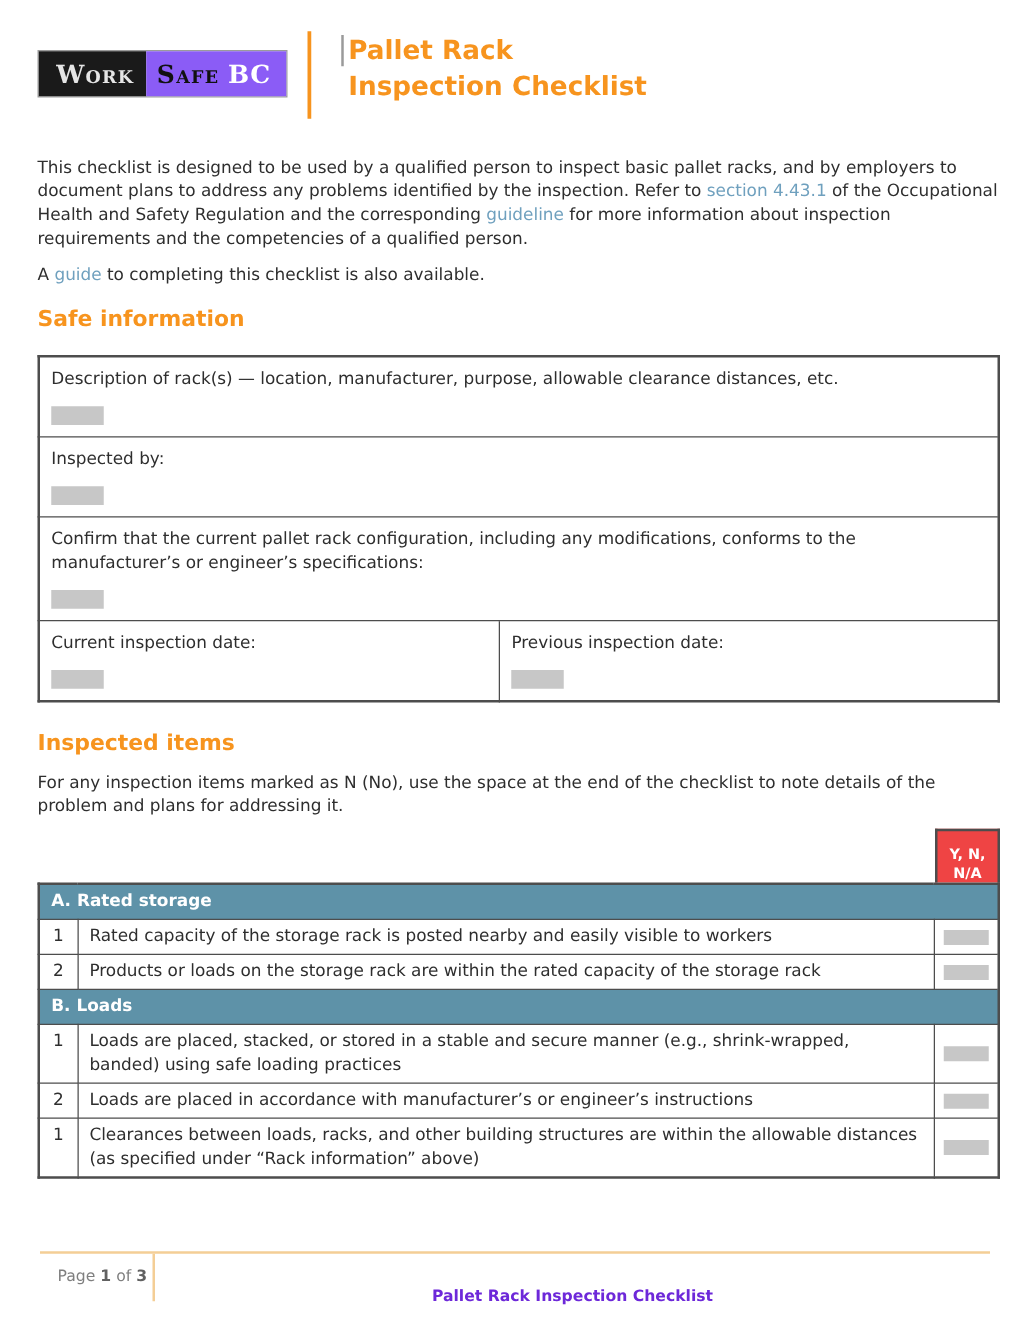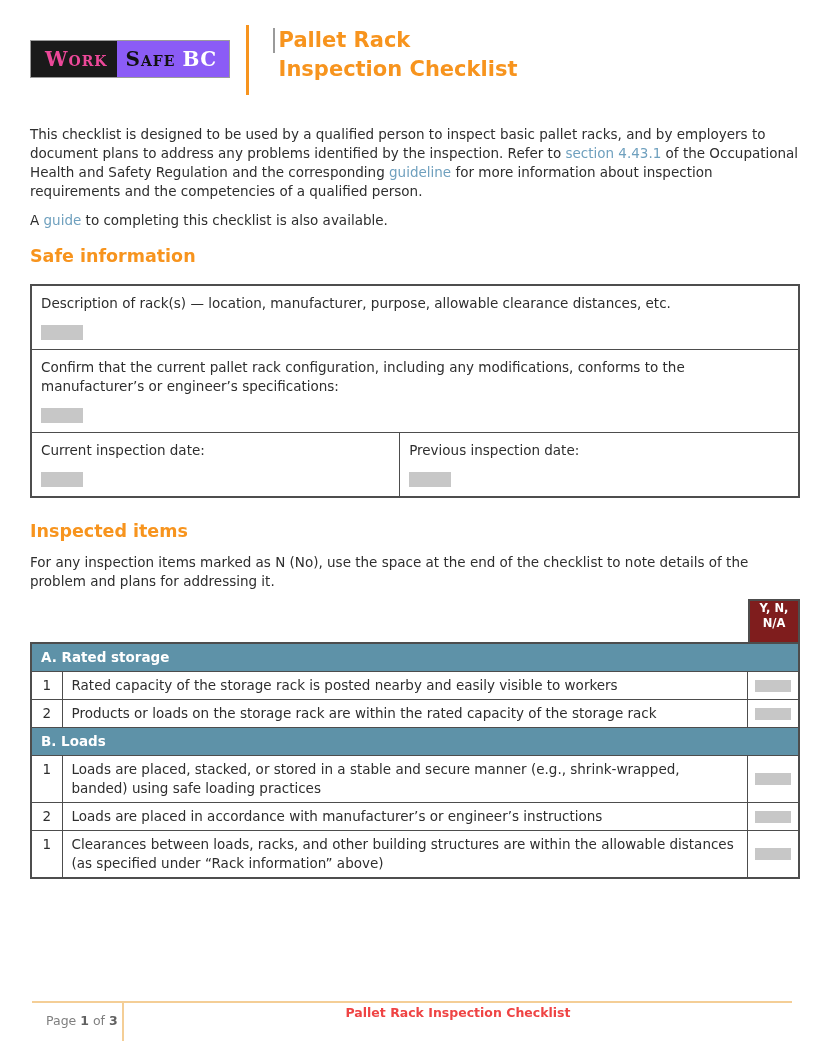--- a/index.html
+++ b/index.html
@@ -12,21 +12,21 @@
   }
 
   
   .header { display:flex; align-items:flex-start; margin:25px 30px 0 30px; height:70px; }
   .logo {
     margin-top:15px; display:flex; height:38px; border:1px solid #9b9b9b;
     font-family:"DejaVu Serif","Liberation Serif",serif;
     font-weight:bold; font-variant:small-caps; font-size:20px; letter-spacing:1px;
   }
   .logo-black {
-    background:#1a1a1a; color:#ec4899; display:flex; align-items:center;
+    background:#1a1a1a; color:#e5e5e5; display:flex; align-items:center;
     padding:0 10px 0 14px;
   }
   .logo-orange {
     background:#8b5cf6; display:flex; align-items:center; padding:0 12px 0 8px;
   }
   .logo-safe { color:#111111; }
   .logo-bc { color:#ffffff; margin-left:7px; letter-spacing:0.5px; }
   .header-divider { width:3px; height:70px; background:#F7941E; margin-left:16px; }
   .title-block { margin-left:30px; padding-top:1px; position:relative; }
   .cursor-artifact {
@@ -56,23 +56,23 @@
   .rack-table td.half-left { width:48%; }
   .input-field {
     width:42px; height:15px; background:#C7C7C7; margin:12px 0 9px 0;
   }
 
   .items-intro { margin-top:11px; }
 
   
   .answer-header {
     margin:8px 16px 0 auto; width:52px; height:43px;
-    background:#7f1d1d; border:2px solid #4d4d4d; border-bottom:none;
+    background:#ef4444; border:2px solid #4d4d4d; border-bottom:none;
     color:#ffffff; font-weight:bold; font-size:11.5px; line-height:15px;
-    display:flex; flex-direction:column; align-items:center; justify-content:flex-start;
+    display:flex; flex-direction:column; align-items:center; justify-content:flex-end;
   }
 
   
   .check-table { margin:0 30px; border:2px solid #4d4d4d; }
   .check-table td { border:1.5px solid #4d4d4d; }
   .check-table td.sec {
     background:#5E92A8; color:#ffffff; font-weight:bold; padding:4px 9px;
   }
   .check-table td.num { width:31px; text-align:center; padding:4px 2px; vertical-align:top; }
   .check-table td.desc { padding:4px 9px; }
@@ -81,21 +81,21 @@
 
   
   .footer {
     position:absolute; top:1001px; left:32px; width:760px;
     border-top:2px solid #F4CE96; display:flex; align-items:flex-start;
     font-size:12.5px; color:#7f7f7f;
   }
   .footer-left { width:90px; padding:8px 0 0 14px; white-space:nowrap; }
   .footer-page-num { font-weight:bold; color:#616161; }
   .footer-divider { width:2px; height:38px; background:#F4CE96; }
-  .footer-right { flex:1; text-align:center; padding-top:0; font-weight:bold; color:#ef4444; }
+  .footer-right { flex:1; text-align:center; padding-top:24px; font-weight:bold; color:#6d28d9; }
 </style>
 </head>
 <body>
 
 <div class="header">
   <div class="logo">
     <div class="logo-black">
       <span>Work</span>
     </div>
     <div class="logo-orange">
@@ -120,20 +120,26 @@
   <table class="rack-table">
     <tbody>
         <tr>
       <td colspan="2">
         <div>Description of rack(s) — location, manufacturer, purpose, allowable clearance distances, etc.</div>
         <div class="input-field"></div>
       </td>
     </tr>
     <tr>
       <td colspan="2">
+        <div>Inspected by:</div>
+        <div class="input-field"></div>
+      </td>
+    </tr>
+    <tr>
+      <td colspan="2">
         <div>Confirm that the current pallet rack configuration, including any modifications, conforms to the manufacturer’s or engineer’s specifications:</div>
         <div class="input-field"></div>
       </td>
     </tr>
     <tr>
       <td class="half-left">
         <div>Current inspection date:</div>
         <div class="input-field"></div>
       </td>
       <td>

